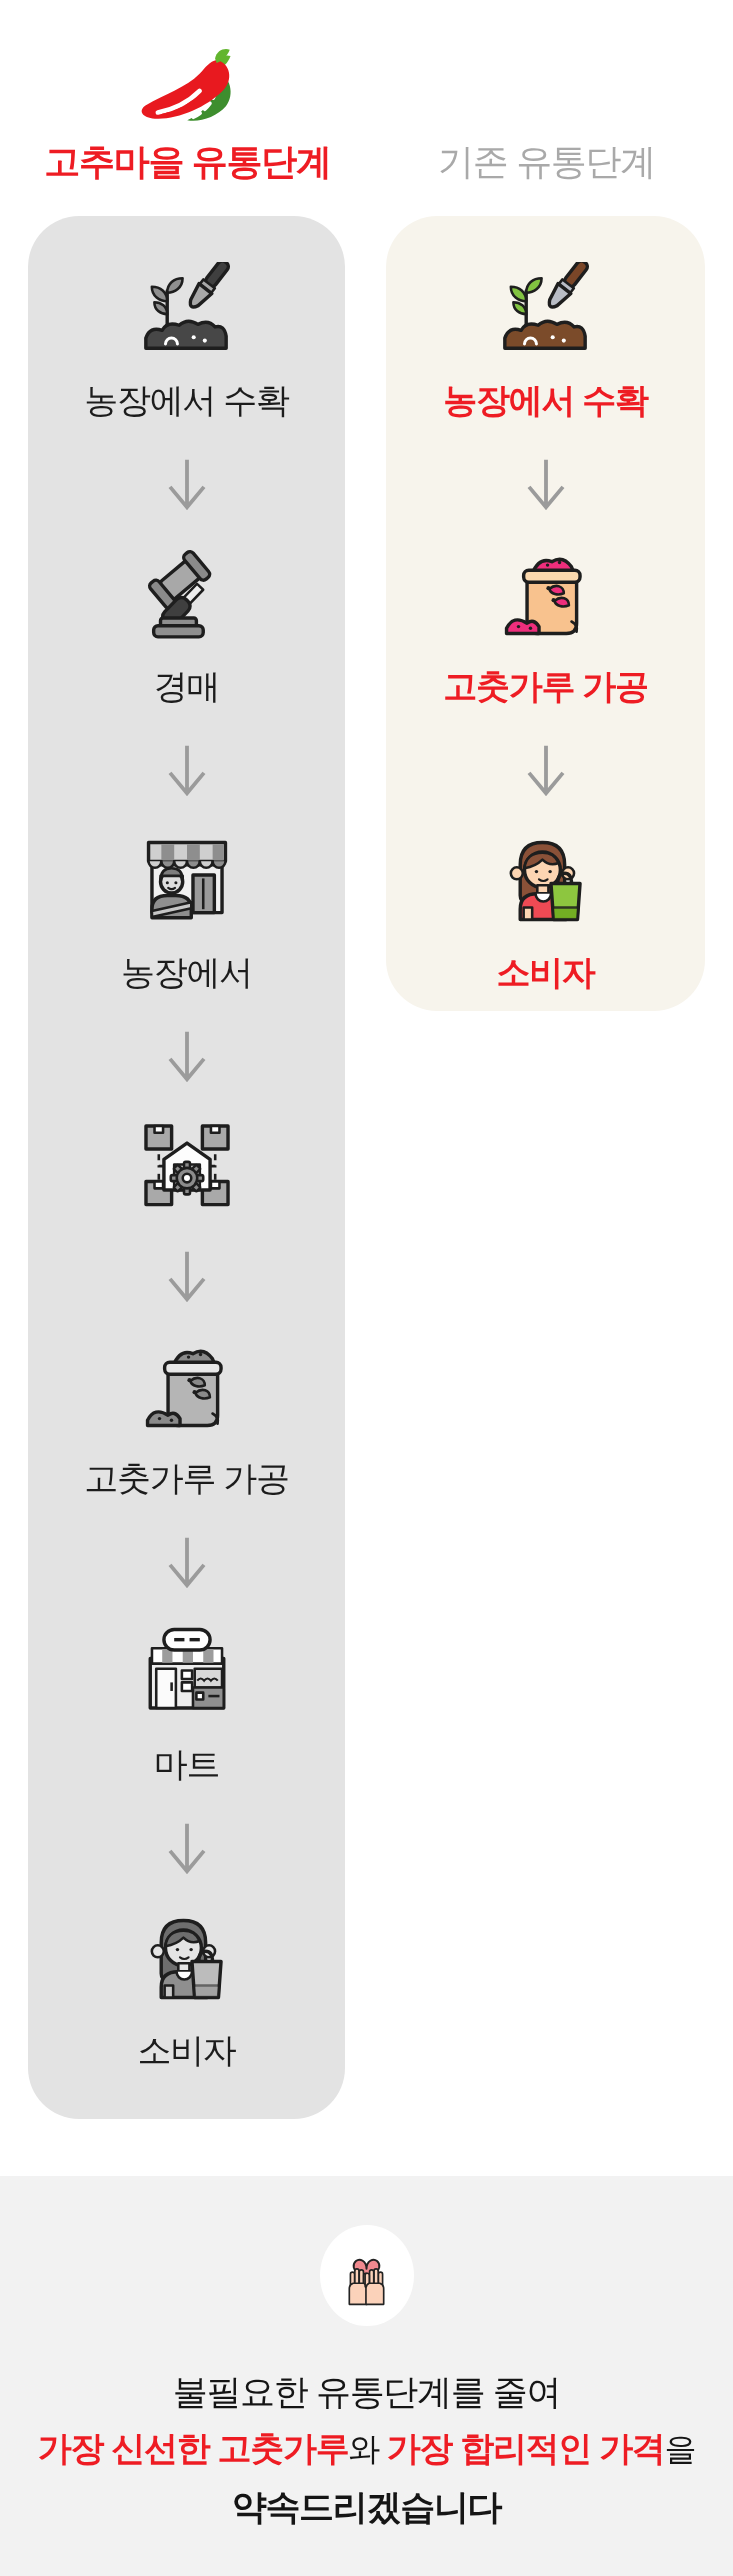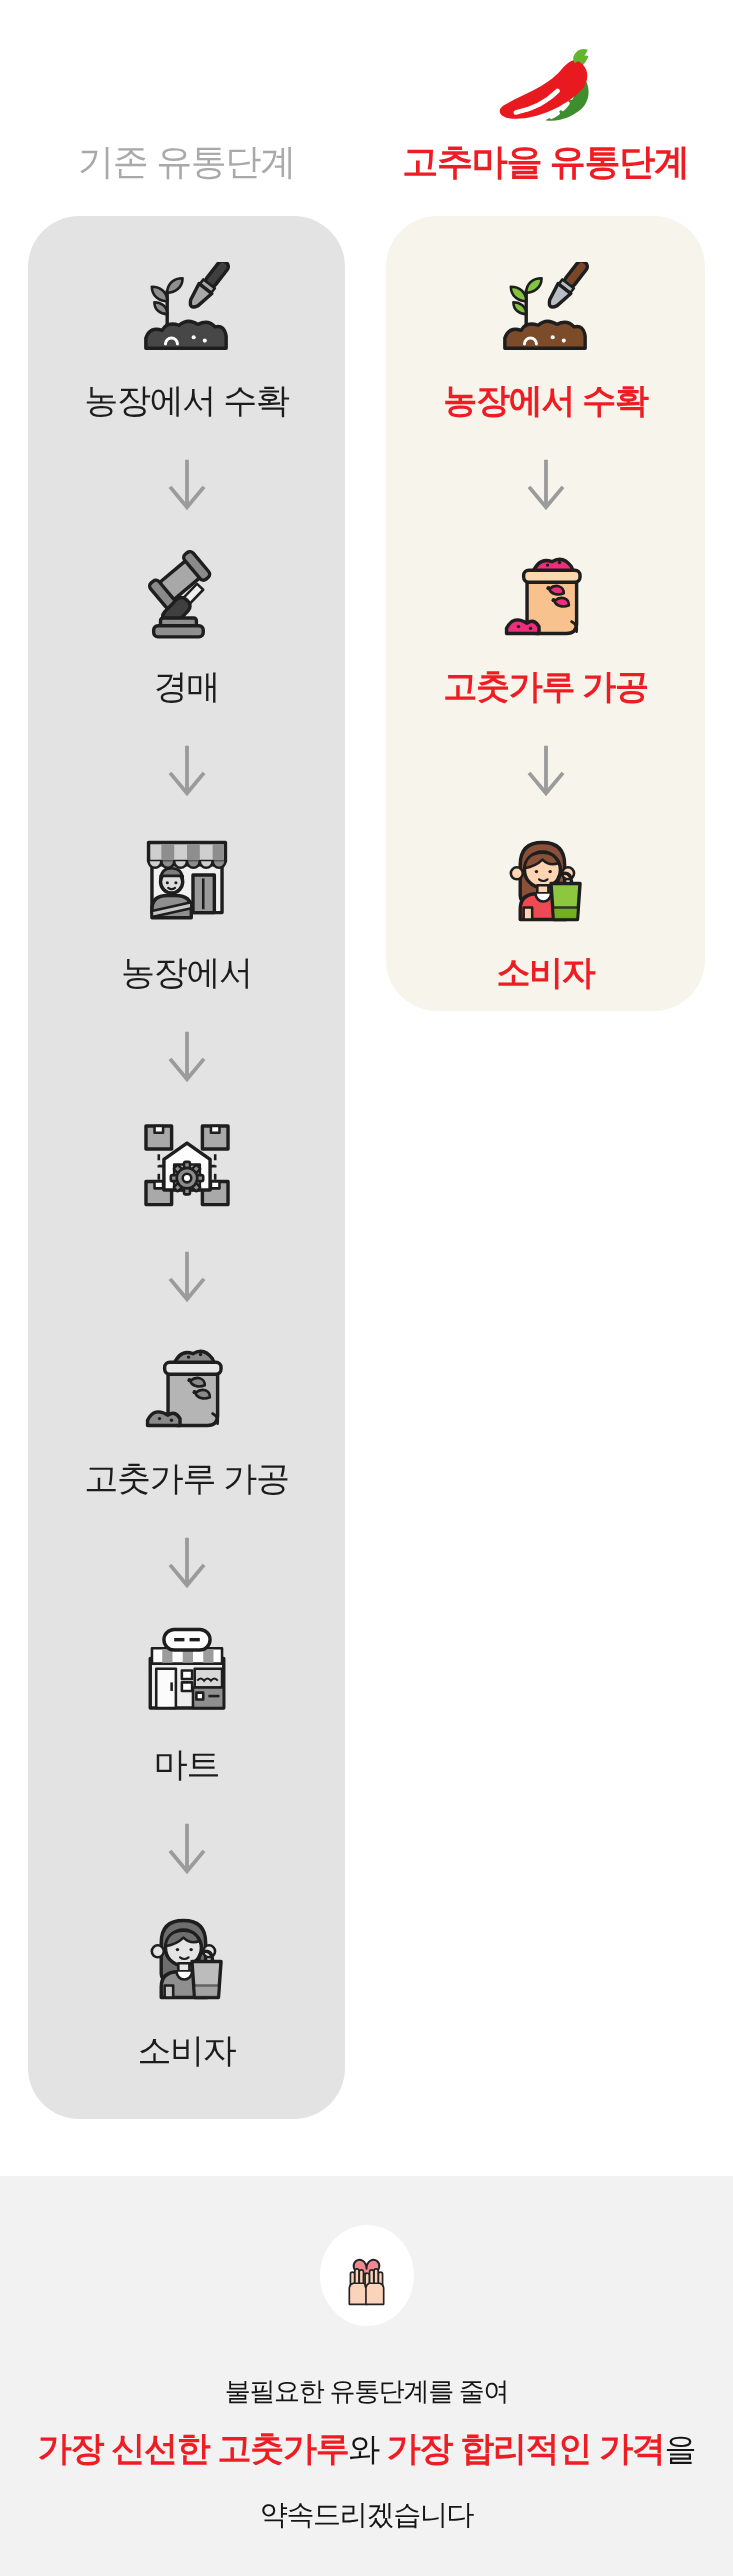--- a/index.html
+++ b/index.html
@@ -40,61 +40,61 @@
   .step-label.dark{color:var(--text-black);font-weight:500;}
   .step-label.red{color:var(--accent-red);font-weight:800;}
   .flow-arrow{margin:36px 0 34px;}
   .flow-arrow svg{display:block;width:48px;height:56px;}
   
   .footer{margin-top:57px;height:400px;background:var(--footer-bg);
           display:flex;flex-direction:column;align-items:center;padding-top:49px;}
   .promise-circle{width:94px;height:101px;border-radius:50%;background:#ffffff;
           display:flex;align-items:center;justify-content:center;}
   .promise-circle svg{width:61px;height:73px;display:block;}
-  .footer-line1{margin-top:44px;font-size:26px;line-height:43px;font-weight:500;color:#151515;}
+  .footer-line1{margin-top:44px;font-size:35px;line-height:43px;font-weight:500;color:#151515;}
   .footer-line2{margin-top:11px;font-size:34px;line-height:48px;white-space:nowrap;}
   .footer-line2 .em{color:var(--accent-red);font-weight:800;}
   .footer-line2 .plain{color:#151515;font-weight:500;font-size:32px;}
-  .footer-line3{margin-top:20px;font-size:28px;line-height:43px;font-weight:400;color:#151515;}
+  .footer-line3{margin-top:12px;font-size:35px;line-height:43px;font-weight:700;color:#151515;}
   
   .ol{stroke:#1e1e1e;stroke-width:4;stroke-linejoin:round;stroke-linecap:round;}
   .ol2{stroke:#1e1e1e;stroke-width:3;stroke-linejoin:round;stroke-linecap:round;}
   .mono{--soil:#474747;--leaf:#8f8f8f;--handle:#3f3f3f;--blade:#a8a8a8;
         --powder:#8a8a8a;--bagbody:#b5b5b5;--bagband:#e8e8e8;
         --hair:#6e6e6e;--skin:#e4e4e4;--shirt:#8f8f8f;--bagc:#bcbcbc;}
   .color{--soil:#7b4b2a;--leaf:#82c341;--handle:#7a4628;--blade:#b9bdc6;
         --powder:#ee2e7c;--bagbody:#f8c28e;--bagband:#fbd9ae;
         --hair:#8a5138;--skin:#fdd5b2;--shirt:#ee4a54;--bagc:#8dc63f;}
   .f-soil{fill:var(--soil);} .f-leaf{fill:var(--leaf);} .f-handle{fill:var(--handle);}
   .f-blade{fill:var(--blade);} .f-powder{fill:var(--powder);} .f-bagbody{fill:var(--bagbody);}
   .f-bagband{fill:var(--bagband);} .f-hair{fill:var(--hair);} .f-skin{fill:var(--skin);}
   .f-shirt{fill:var(--shirt);} .f-bagc{fill:var(--bagc);}
 </style>
 </head>
 <body>
 
 <div class="top-row">
-  <div class="top-cell l">
-    <div class="col-title gray">기존 유통단계</div>
-  </div>
   <div class="top-cell r">
     <span class="pepper-logo">
       <svg viewBox="0 0 150 112">
 
         <path d="M112 30 C130 40 136 62 124 78 C112 92 90 99 74 96 C94 87 108 72 110 52 C111 43 110 35 112 30 Z" fill="#3e8e2e"></path>
         <path d="M110 28 C112 16 122 10 130 13 C127 22 120 28 112 32 Z" fill="#62b52e"></path>
         <path d="M82 92 C94 86 104 76 109 64" fill="none" stroke="#ffffff" stroke-width="5" stroke-dasharray="10 8" stroke-linecap="round"></path>
 
         <path d="M112 18 C130 22 134 44 120 58 C98 80 60 96 32 94 C16 93 10 84 20 77 C46 62 72 54 90 36 C98 27 103 20 112 18 Z" fill="#e8191f"></path>
         <path d="M110 16 C112 6 122 2 129 5 C126 13 120 19 112 22 Z" fill="#62b52e"></path>
         <path d="M36 86 C56 82 76 72 90 58" fill="none" stroke="#ffffff" stroke-width="6" stroke-linecap="round"></path>
         <path d="M42 90 C58 87 74 79 86 69" fill="none" stroke="#e8191f" stroke-width="5" stroke-dasharray="9 8" stroke-linecap="round"></path>
       </svg>
     </span>
     <div class="col-title red">고추마을 유통단계</div>
+  </div>
+  <div class="top-cell l">
+    <div class="col-title gray">기존 유통단계</div>
   </div>
 </div>
 
 <div class="columns">
 
   <div class="panel left">
 
     <div class="step">
       <div class="icon-box mono">
         <svg viewBox="0 0 110 110">

